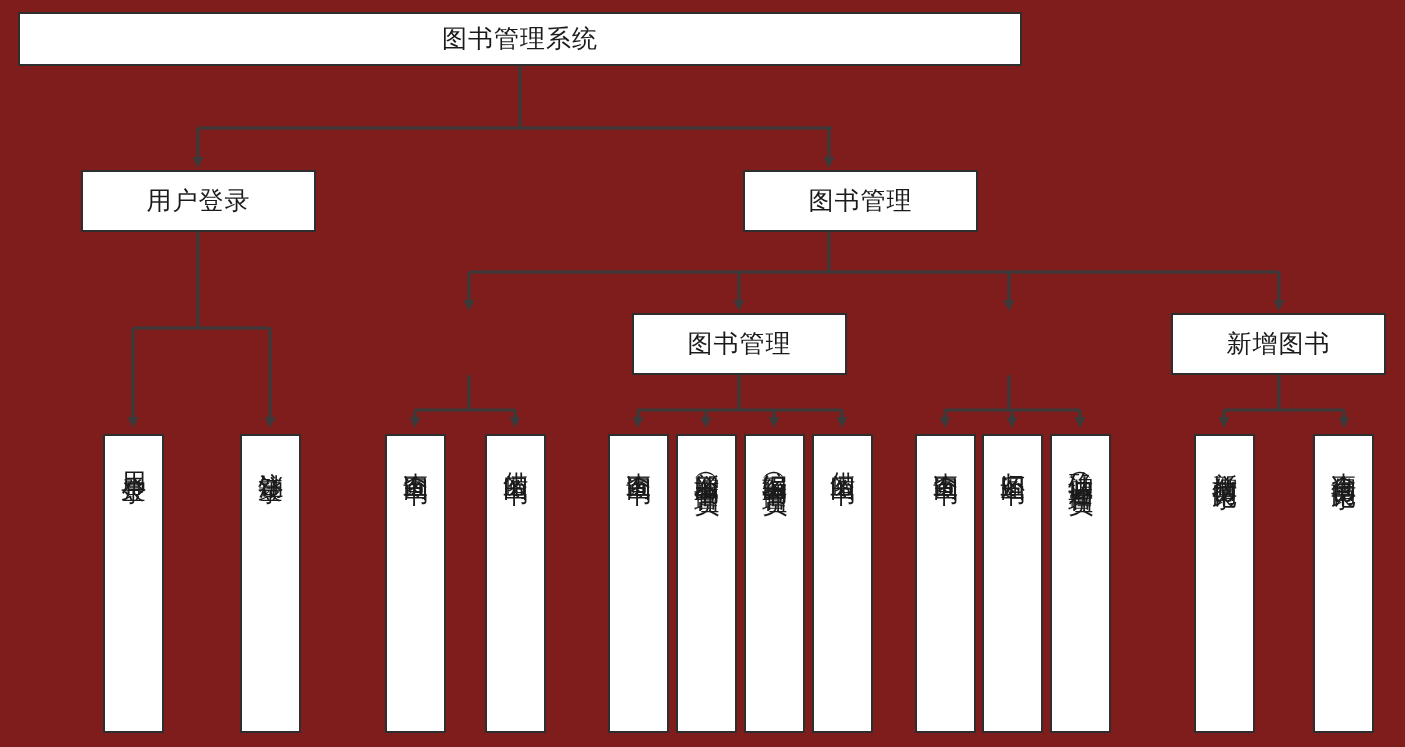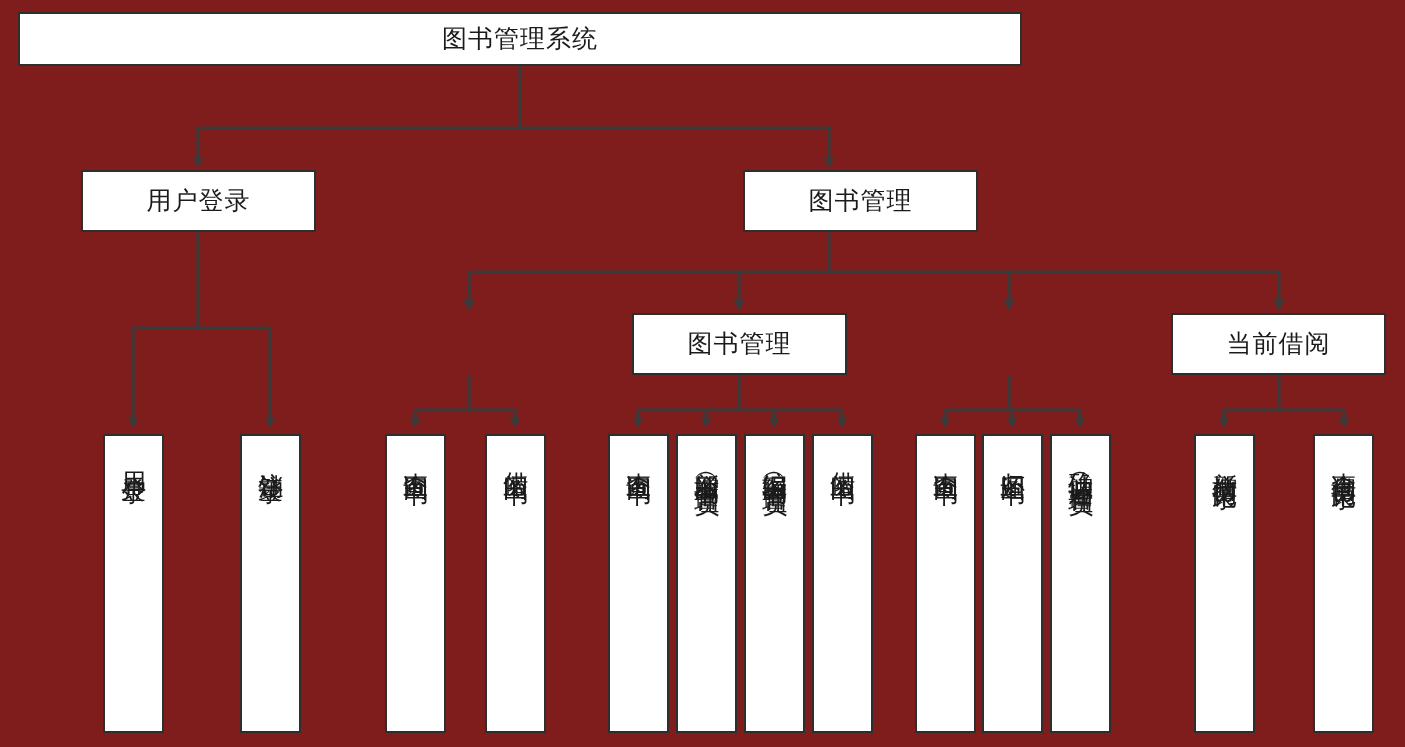--- a/index.html
+++ b/index.html
@@ -139,21 +139,21 @@
     <span class="label">用户登录</span>
   </div>
   <div class="node horiz" style="left:711px; top:170px; width:235px; height:62px;margin-left:32px;">
     <span class="label">图书管理</span>
   </div>
 
   <div class="node horiz" style="left:632px; top:313px; width:215px; height:62px;">
     <span class="label">图书管理</span>
   </div>
   <div class="node horiz" style="left:1171px; top:313px; width:215px; height:62px;">
-    <span class="label">当前借阅</span>
+    <span class="label">新增图书</span>
   </div>
 
   <div class="node vert" style="left:103px; top:434px; width:61px; height:299px;">
     <span class="label">用户登录</span>
   </div>
   <div class="node vert" style="left:240px; top:434px; width:61px; height:299px;">
     <span class="label">注销登录</span>
   </div>
 
   <div class="node vert" style="left:385px; top:434px; width:61px; height:299px;">

